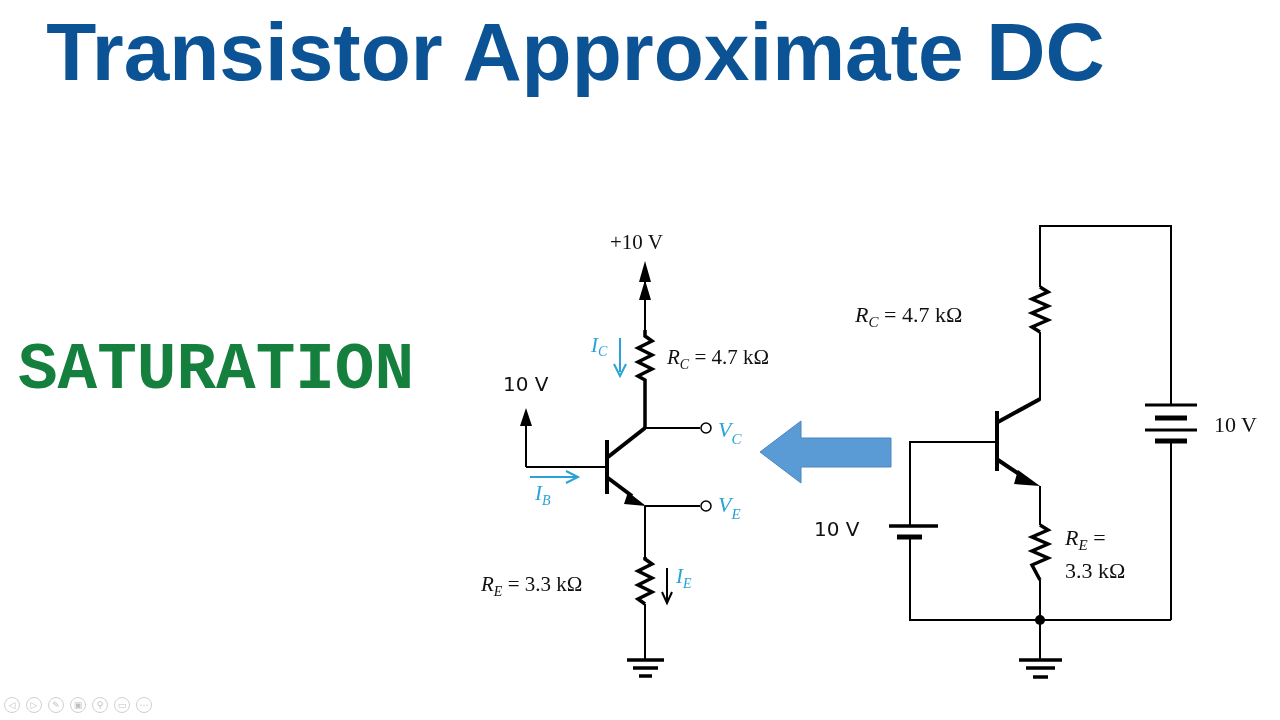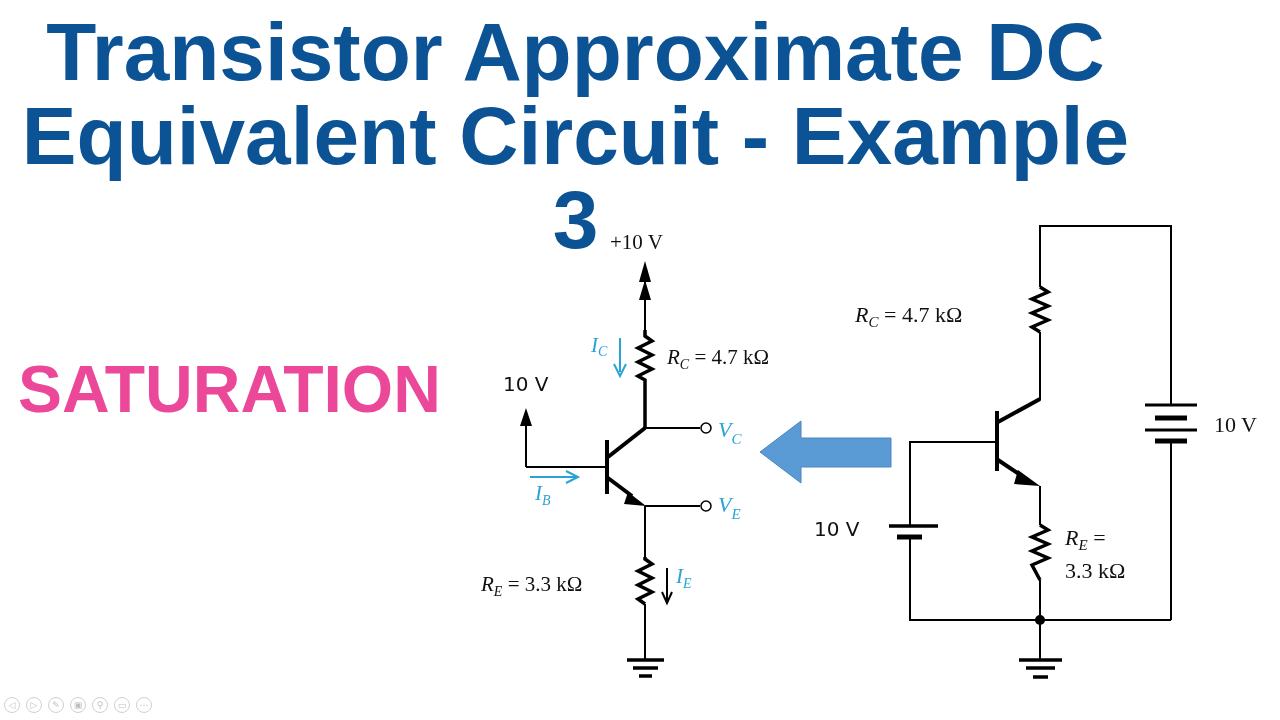--- a/index.html
+++ b/index.html
@@ -3,41 +3,40 @@
   <meta charset="utf-8">
   <style>
     html, body { margin: 0; padding: 0; background: #ffffff; }
     body { width: 1280px; height: 720px; position: relative; overflow: hidden; }
     .title {
       position: absolute; left: 0; top: 10px; width: 1151px;
       text-align: center; color: #0b5394; font-family: "Liberation Sans", sans-serif;
       font-weight: bold; font-size: 82px; line-height: 84px; letter-spacing: 0px;
     }
     .region {
-      position: absolute; left: 18px; top: 340px; color: #ec4899;
-      font-family: Liberation Sans, sans-serif; font-weight: bold; font-size: 66px; line-height: 98px;
+      position: absolute; left: 18px; top: 322px; color: #15803d;
+      font-family: Liberation Mono, monospace; font-weight: bold; font-size: 66px; line-height: 98px;
     }
     svg.diagram { position: absolute; left: 0; top: 0; }
     .serif { font-family: "Liberation Serif", serif; }
     .sans { font-family: "DejaVu Sans", sans-serif; }
     .nav {
       position: absolute; left: 4px; top: 697px; display: flex; gap: 6px;
     }
     .nav span {
       width: 16px; height: 16px; border: 1px solid #d0d0d0; border-radius: 50%;
       display: inline-flex; align-items: center; justify-content: center;
       color: #c0c0c0; font-size: 9px; font-family: "DejaVu Sans", sans-serif; box-sizing: border-box;
     }
   </style>
 </head>
 <body>
 
 <div class="title">
   <div>Transistor Approximate DC</div>
-  <div>Equivalent Circuit - Example 3</div>
 </div>
 
 <div class="region">
   <div>SATURATION</div>
 </div>
 
 <svg class="diagram" width="1280" height="720" viewBox="0 0 1280 720">
   <defs>
     <marker id="arrBlack" markerWidth="10" markerHeight="10" refX="5" refY="5" orient="auto" markerUnits="userSpaceOnUse">
       <path d="M0,0 L10,5 L0,10 z" fill="#000"></path>

